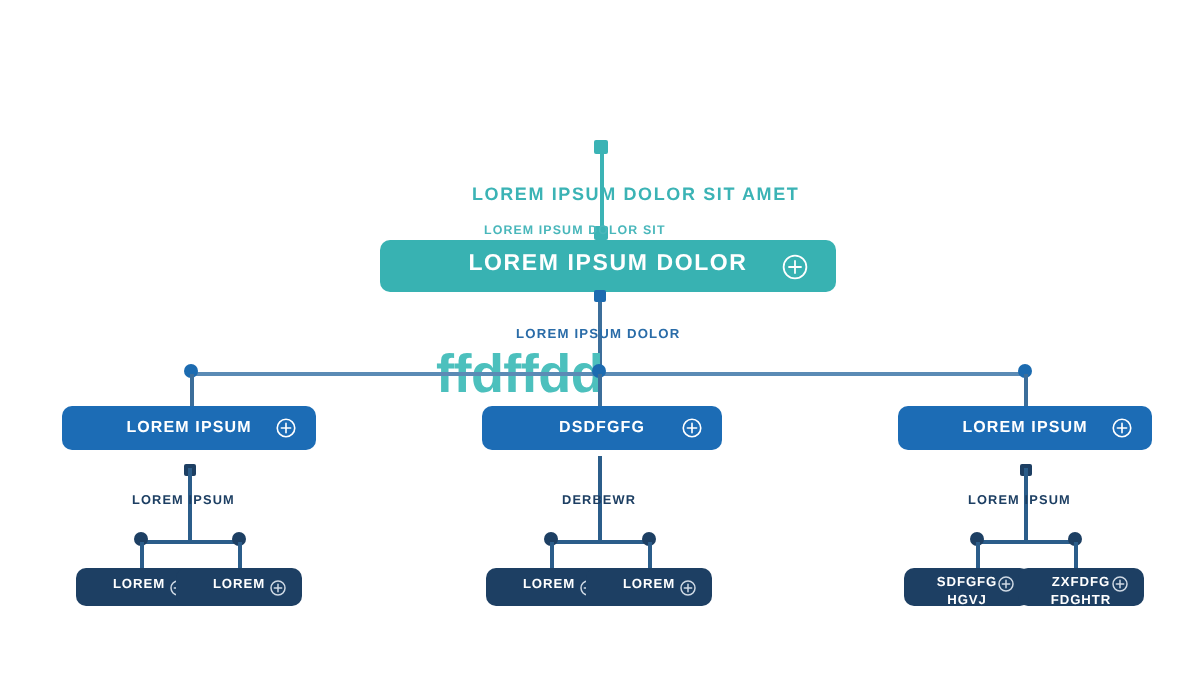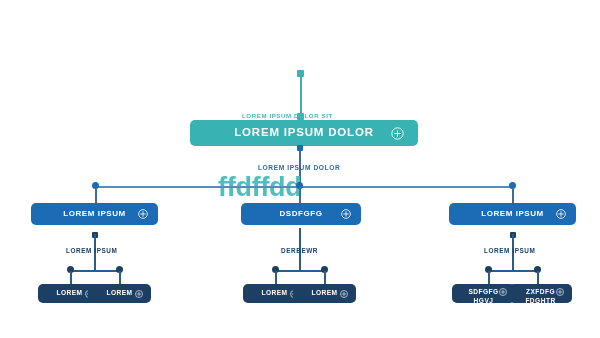--- a/index.html
+++ b/index.html
@@ -87,20 +87,21 @@
 </style>
 </head>
 <body>
 
 <div id="canvas">
 
   <div class="dot teal sq" style="left:297px;top:70px;"></div>
   <div class="vline teal" style="left:299.5px;top:73px;height:42px;"></div>
   <div class="dot teal sq" style="left:297px;top:113px;"></div>
 
+  <span class="txt teal-lg" style="left:236px;top:92px;">LOREM IPSUM DOLOR SIT AMET</span>
   <span class="txt teal-sm" style="left:242px;top:112px;">LOREM IPSUM DOLOR SIT</span>
 
   <div class="node root" style="left:190px;top:120px;width:228px;height:26px;">
     <span class="label">LOREM IPSUM DOLOR</span>
     <span class="plus" style="right:14px;">
       <svg width="13" height="13" viewBox="0 0 16 16">
         <circle cx="8" cy="8" r="7" fill="none" stroke="#ffffff" stroke-width="1.1"></circle>
         <path d="M8 4.3 V11.7 M4.3 8 H11.7" stroke="#ffffff" stroke-width="1.1" stroke-linecap="round"></path>
       </svg>
     </span>

